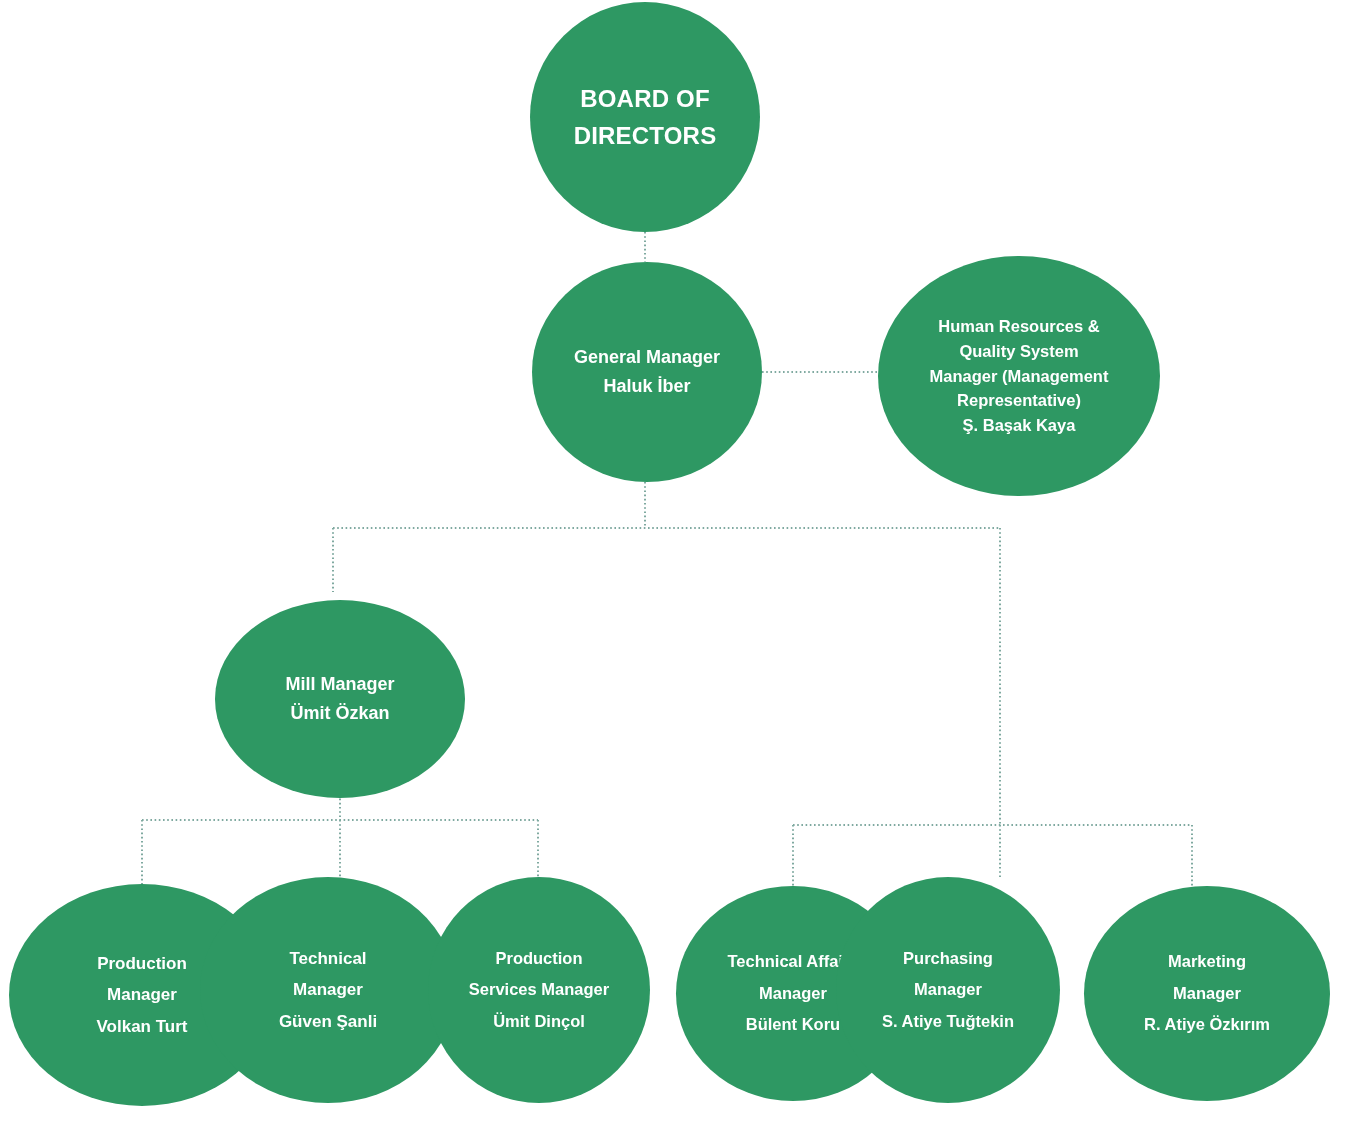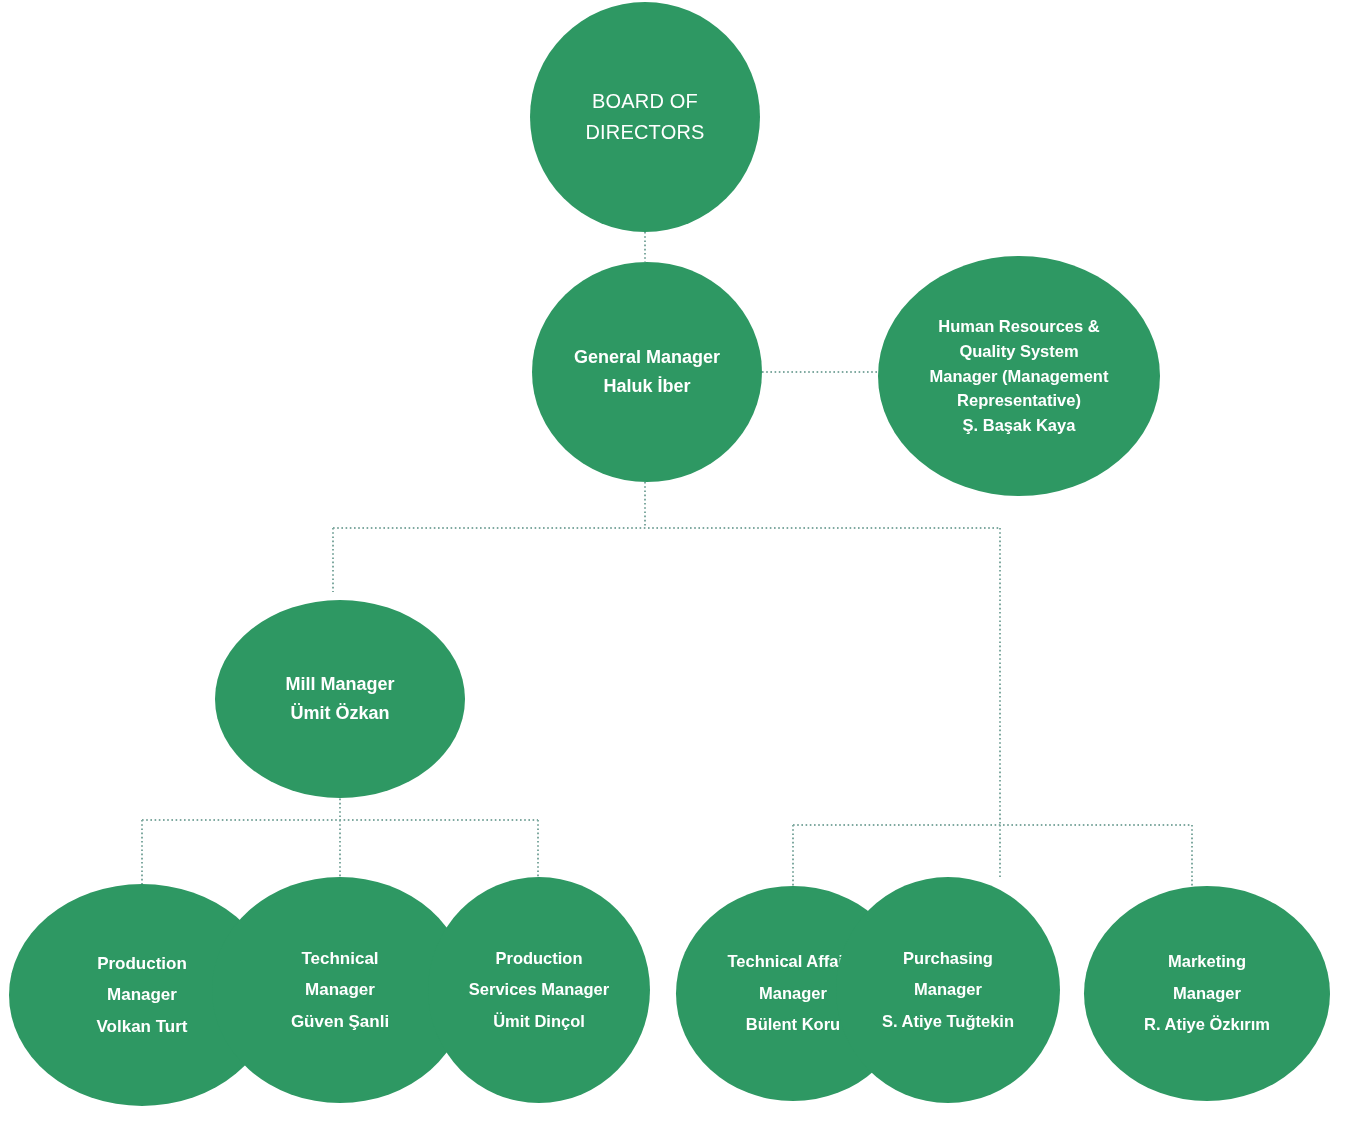--- a/index.html
+++ b/index.html
@@ -38,22 +38,22 @@
   }
   .node-label {
     display: block;
     width: 100%;
     padding: 0 6px;
     box-sizing: border-box;
     white-space: pre-line;
   }
   
   .node-board .node-label {
-    font-size: 20px;
-    font-weight: normal;
+    font-size: 24px;
+    font-weight: bold;
     line-height: 1.55;
     letter-spacing: 0.2px;
   }
   .node-gm .node-label {
     font-size: 18px;
     font-weight: bold;
     line-height: 1.6;
   }
   .node-hr .node-label {
     font-size: 16.5px;
@@ -132,21 +132,21 @@
     <span class="node-label">Mill Manager
 Ümit Özkan</span>
   </div>
 
   <div class="node node-leaf" style="left:9px; top:884px; width:266px; height:222px;">
     <span class="node-label">Production
 Manager
 Volkan Turt</span>
   </div>
 
-  <div class="node node-leaf" style="left:212px; top:877px; width:256px; height:226px;justify-content:flex-end;">
+  <div class="node node-leaf" style="left:200px; top:877px; width:256px; height:226px;justify-content:flex-end;">
     <span class="node-label">Technical
 Manager
 Güven Şanli</span>
   </div>
 
   <div class="node node-leaf-wide" style="left:428px; top:877px; width:222px; height:226px;">
     <span class="node-label">Production
 Services Manager
 Ümit Dinçol</span>
   </div>

